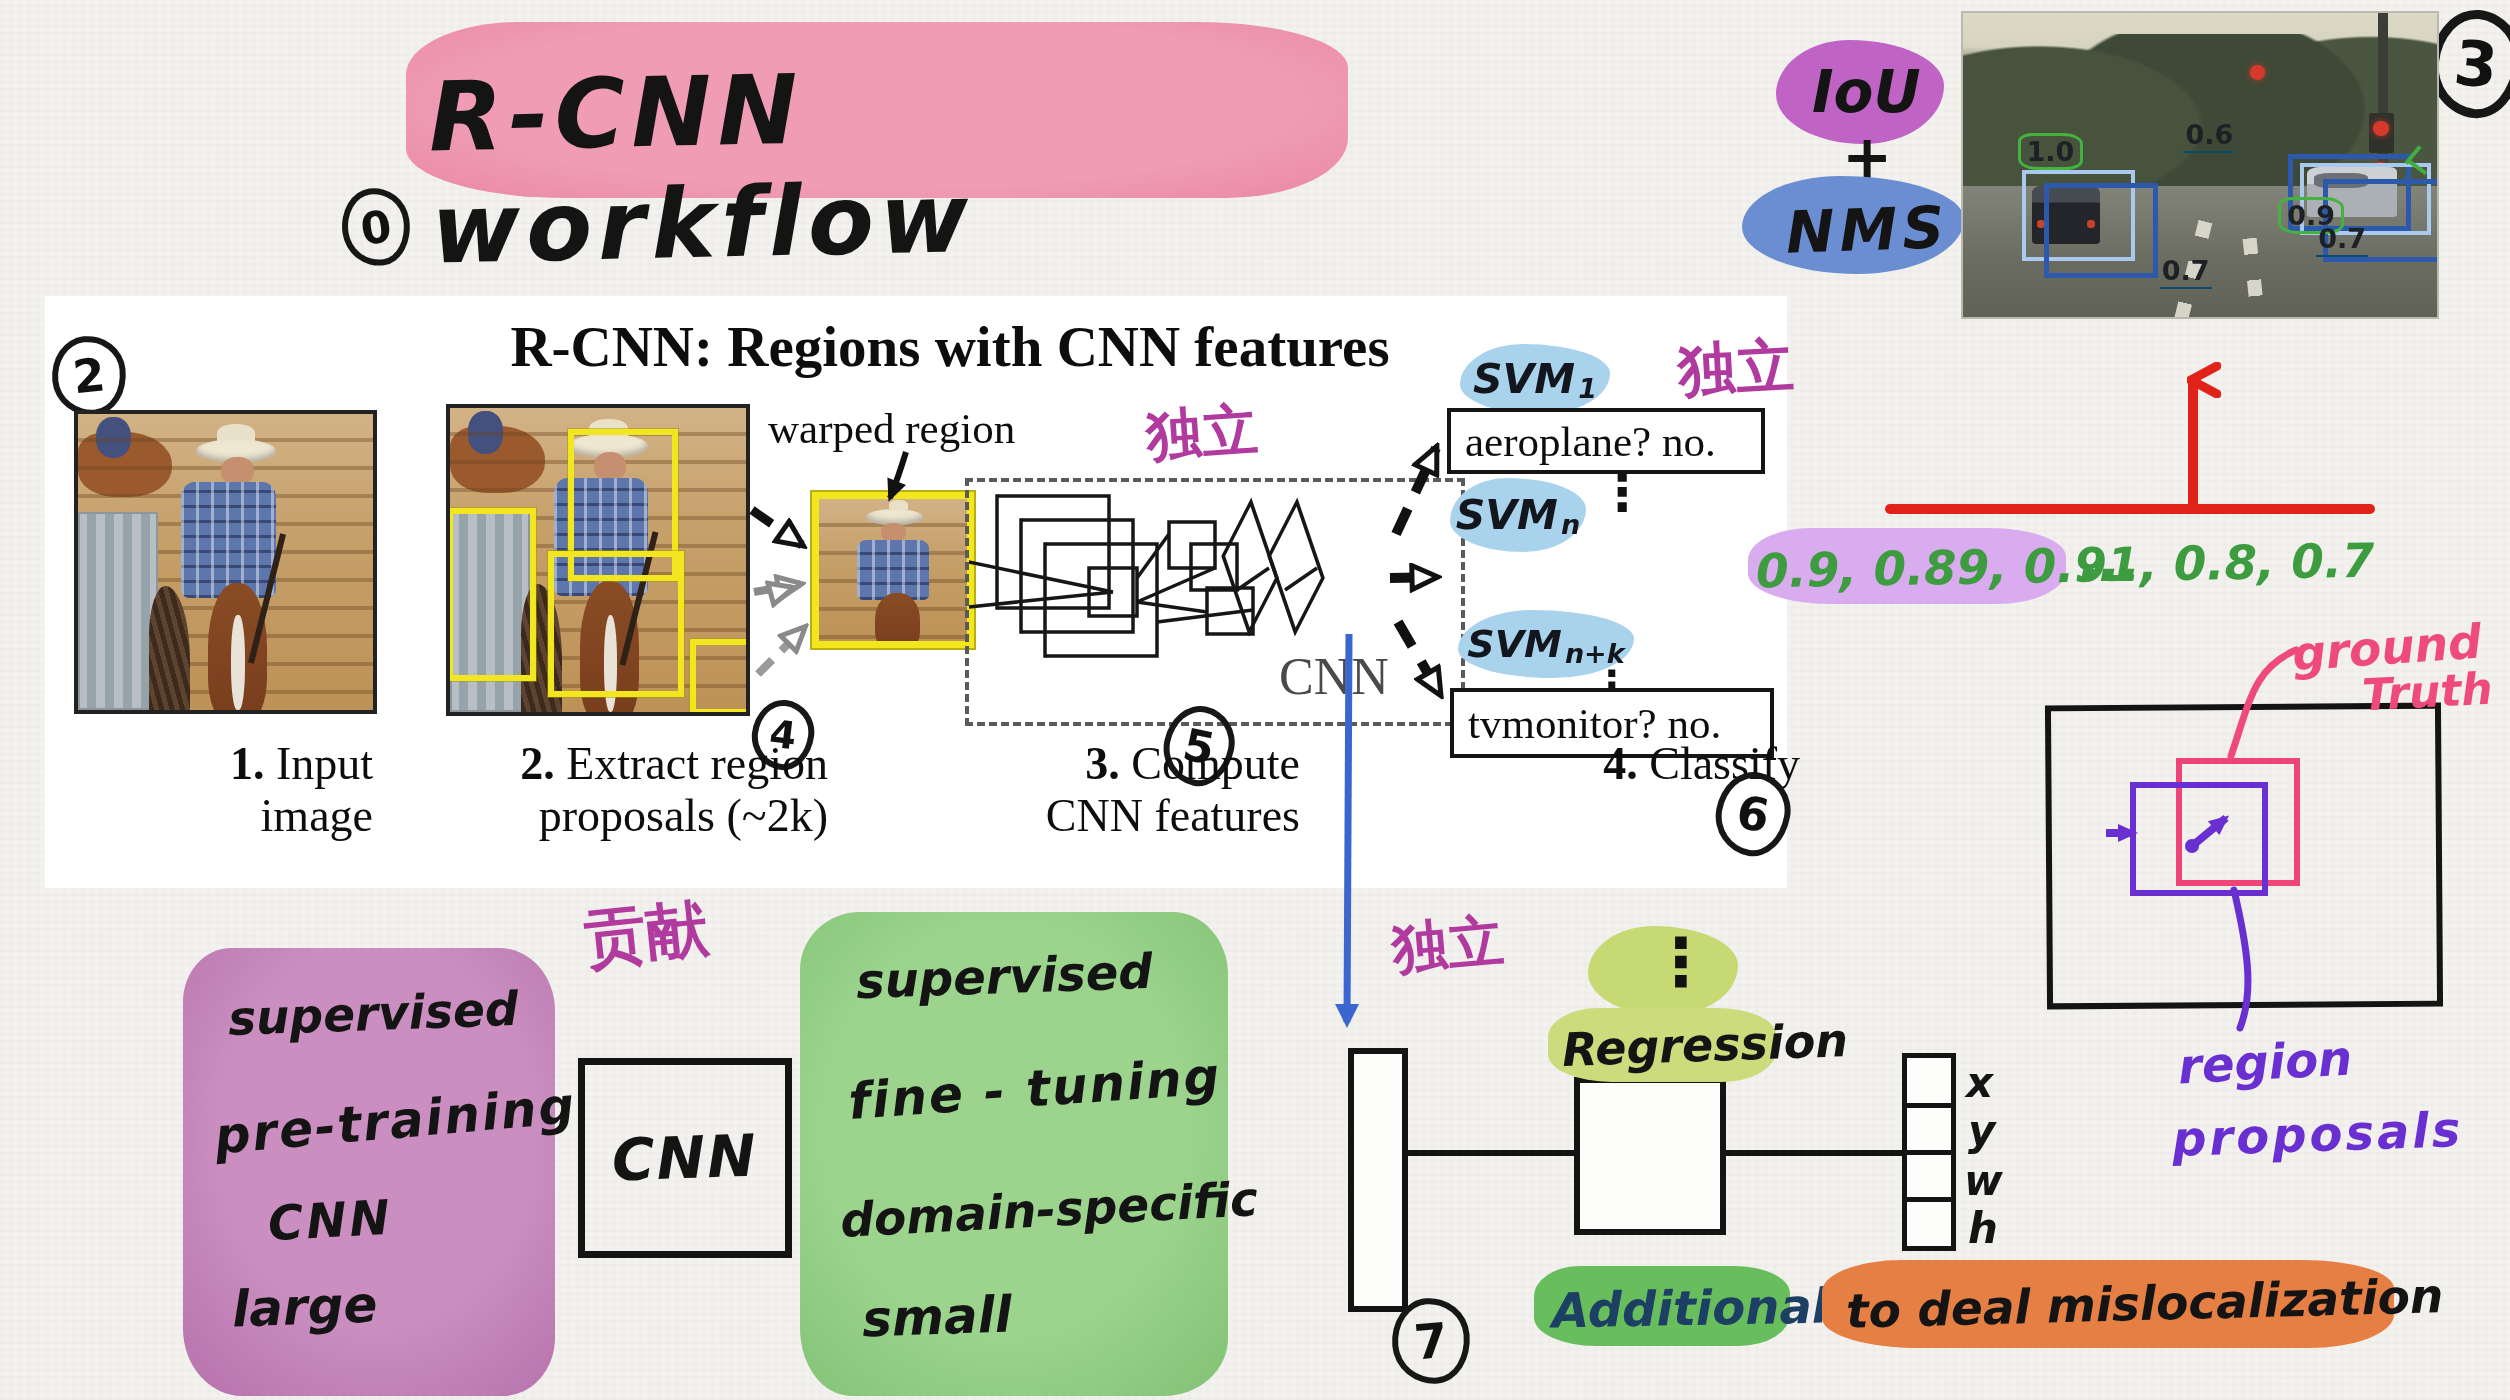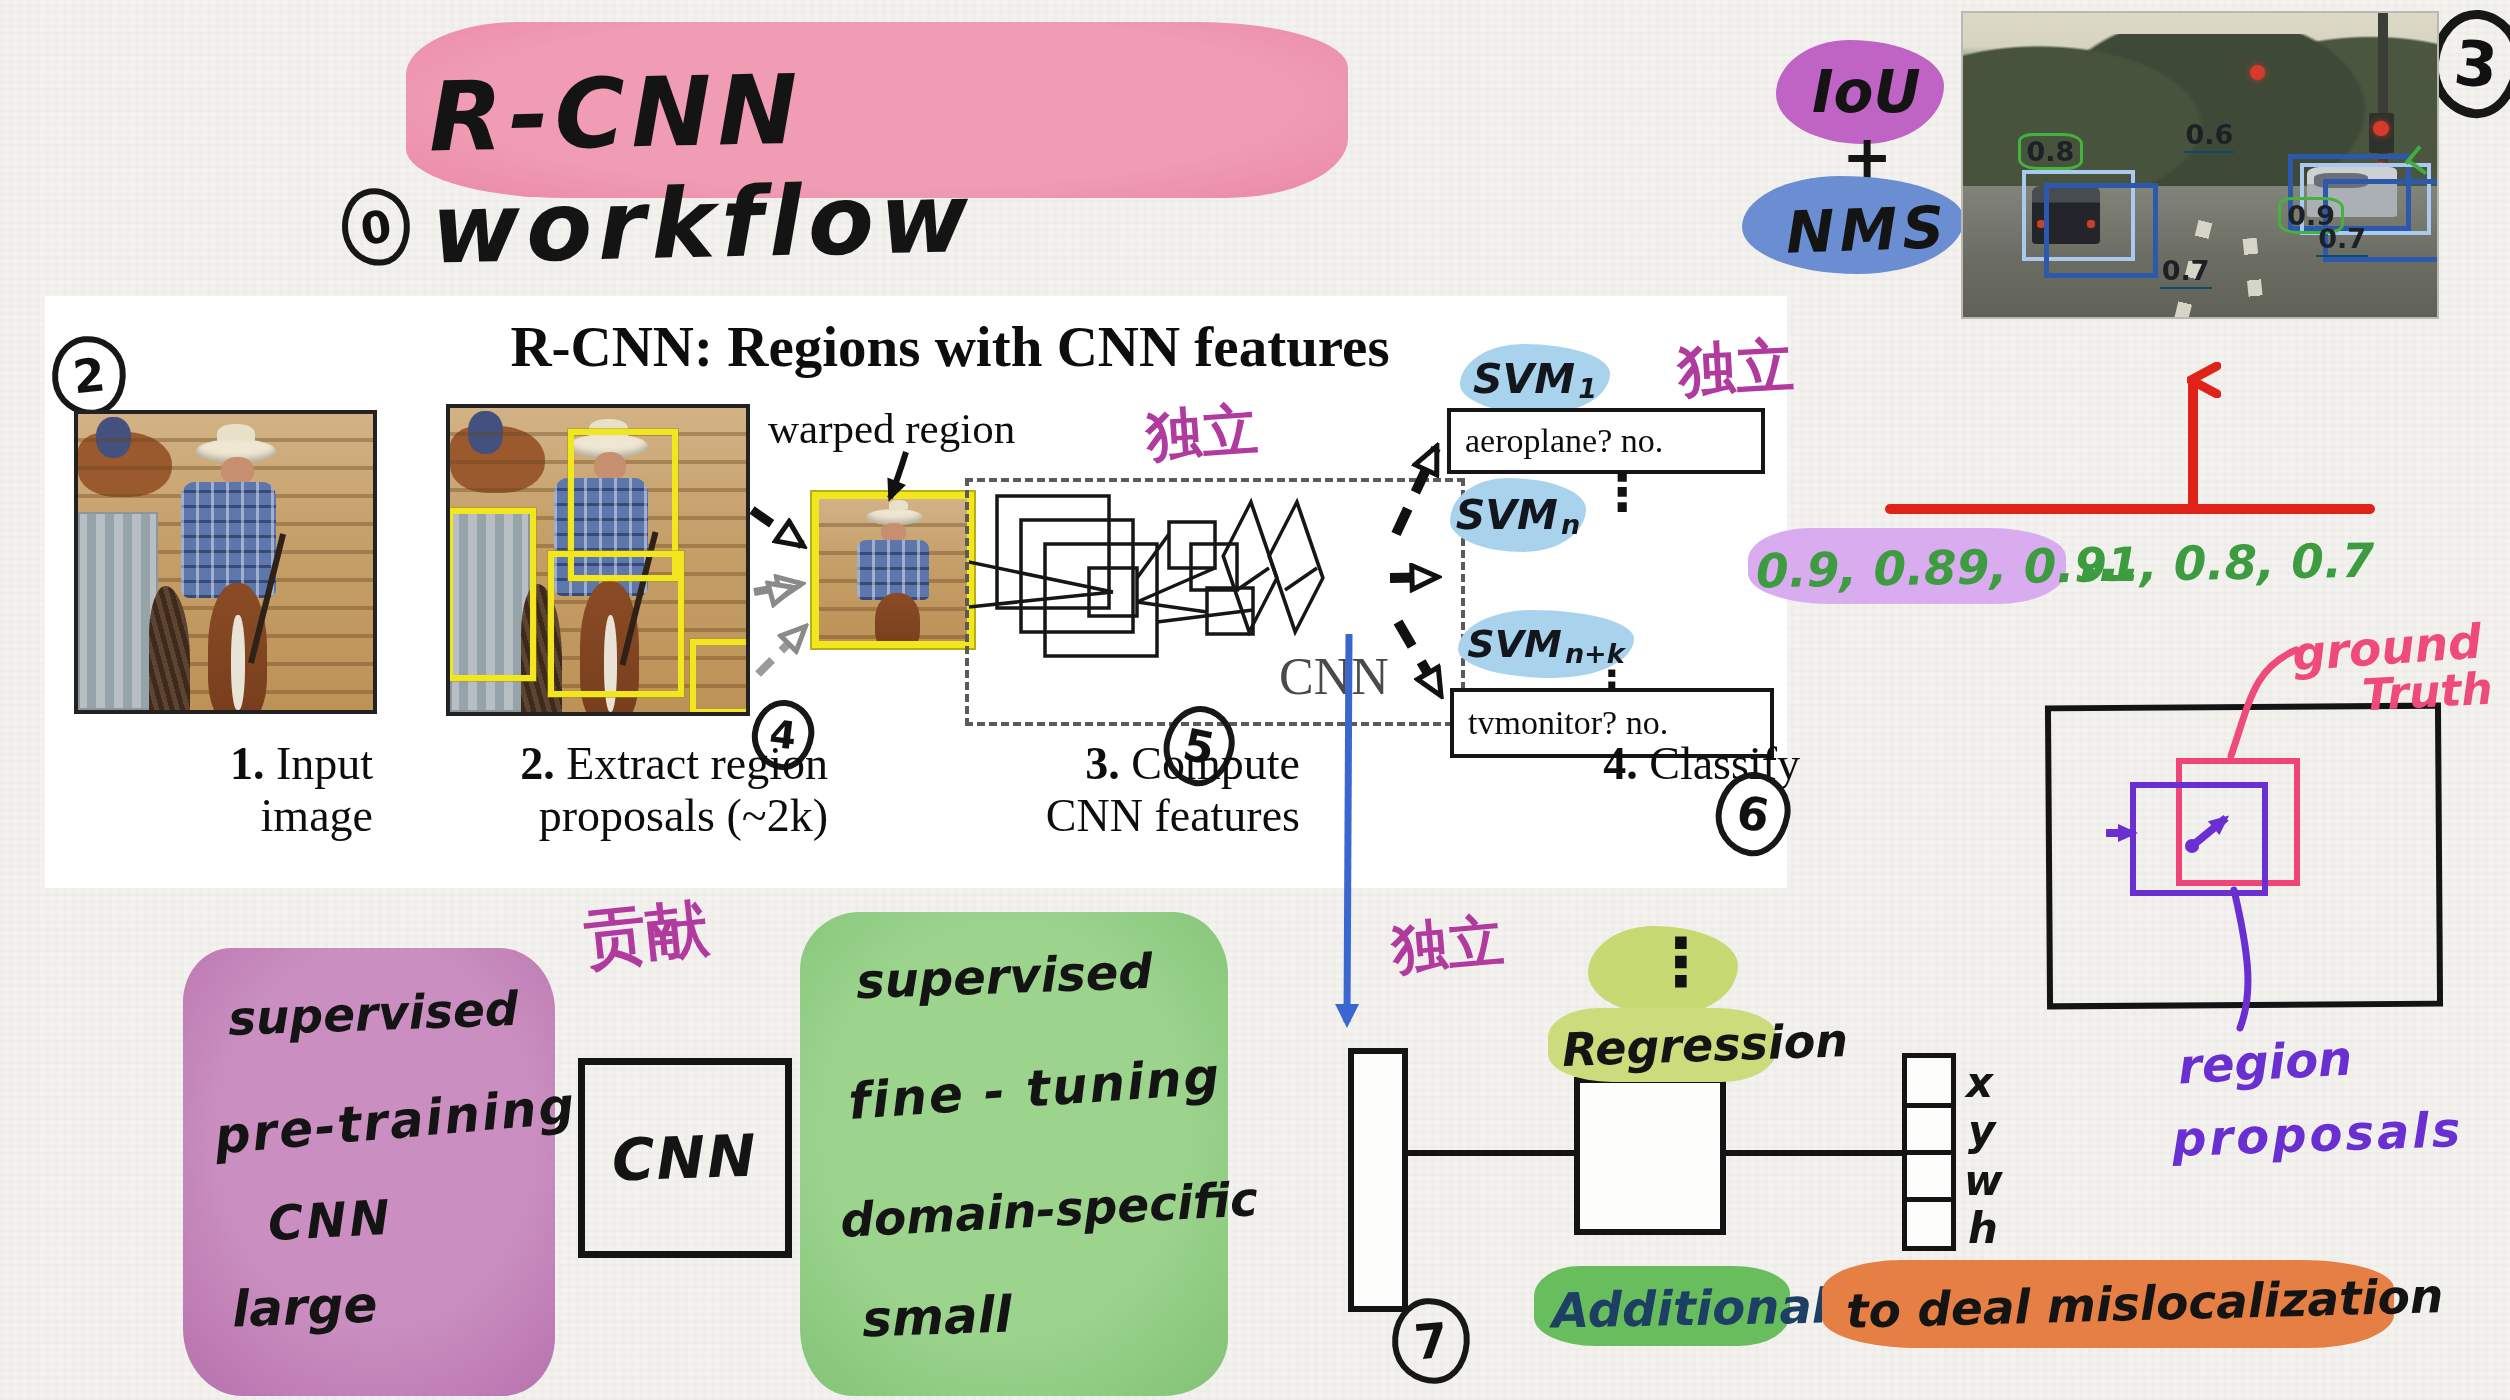--- a/index.html
+++ b/index.html
@@ -12,21 +12,21 @@
   .abs{position:absolute;}
   .hand{font-family:"DejaVu Sans",sans-serif;font-style:italic;color:#141414;}
   .serif{font-family:"Liberation Serif",serif;color:#0d0d0d;}
   .cjk{color:#b03a9e;font-weight:bold;font-style:normal;}
   .blob{border-radius:12% 16% 13% 17%/30% 26% 34% 28%;}
   .wblob{border-radius:44% 56% 48% 52%/52% 44% 56% 48%;}
   .cnum{border:6px solid #171717;border-radius:48% 52% 46% 54%/52% 46% 54% 48%;
     display:flex;align-items:center;justify-content:center;font-weight:bold;
     color:#111;background:transparent;}
   .clsbox{border:4px solid #151515;background:#fff;display:flex;align-items:center;
-    padding:0 0 0 14px;font-size:34px;font-family:"Liberation Serif",serif;color:#0d0d0d;}
+    padding:0 0 0 14px;font-size:43px;font-family:"Liberation Serif",serif;color:#0d0d0d;}
   .cap{text-align:right;font-size:46px;font-family:"Liberation Serif",serif;
     line-height:1.13;color:#0d0d0d;}
   .svm{background:#a9d3ec;border-radius:42% 58% 46% 54%/58% 42% 58% 42%;
     display:flex;align-items:center;justify-content:center;font-weight:bold;
     font-size:41px;font-style:italic;color:#13161c;}
   .svm .sb{font-size:27px;margin:18px 0 0 3px;font-weight:bold;}
   
   .ranch{position:absolute;inset:0;overflow:hidden;background:linear-gradient(#d2b286 0%,#c6a06a 40%,#bd9257 100%);}
   .ranch .planks{position:absolute;inset:0;background:repeating-linear-gradient(180deg, transparent 0 24px, rgba(105,68,30,.38) 24px 28px);}
   .ranch .bghorse{position:absolute;left:0;top:6%;width:32%;height:22%;background:#9a5a2e;border-radius:30% 50% 45% 40%;}
@@ -104,21 +104,21 @@
       <div class="tl" style="right:8%;"></div>
     </div>
     <div class="van">
       <div class="vwin"></div>
     </div>
     <div class="bb" style="left:12.5%;top:51.5%;width:22%;height:27.5%;border:4px solid #a9c9ee;"></div>
     <div class="bb" style="left:17%;top:56%;width:22%;height:28%;border:5px solid #2d59ad;"></div>
     <div class="bb" style="left:68.5%;top:46.5%;width:24%;height:22%;border:5px solid #2d59ad;"></div>
     <div class="bb" style="left:71%;top:49.5%;width:26%;height:21%;border:4px solid #a9c9ee;"></div>
     <div class="bb" style="left:76%;top:54.5%;width:23%;height:24%;border:5px solid #2d59ad;"></div>
-    <div class="lbl gbox" style="left:11.5%;top:39.5%;">0.8</div>
+    <div class="lbl gbox" style="left:11.5%;top:39.5%;">1.0</div>
     <div class="lbl gund" style="left:46.5%;top:35%;">0.6</div>
     <div class="lbl gbox" style="left:66.5%;top:60.5%;">0.9</div>
     <div class="lbl gund" style="left:41.5%;top:79.5%;">0.7</div>
     <div class="lbl gund" style="left:74.5%;top:69%;">0.7</div>
     <div class="kmark" style="left:94.5%;top:43%;transform:rotate(40deg);"></div>
     <div class="kmark" style="left:95.4%;top:47%;transform:rotate(-55deg);"></div>
   </div>
 
   <div class="abs" style="left:45px;top:296px;width:1742px;height:592px;background:#ffffff;"></div>
 

